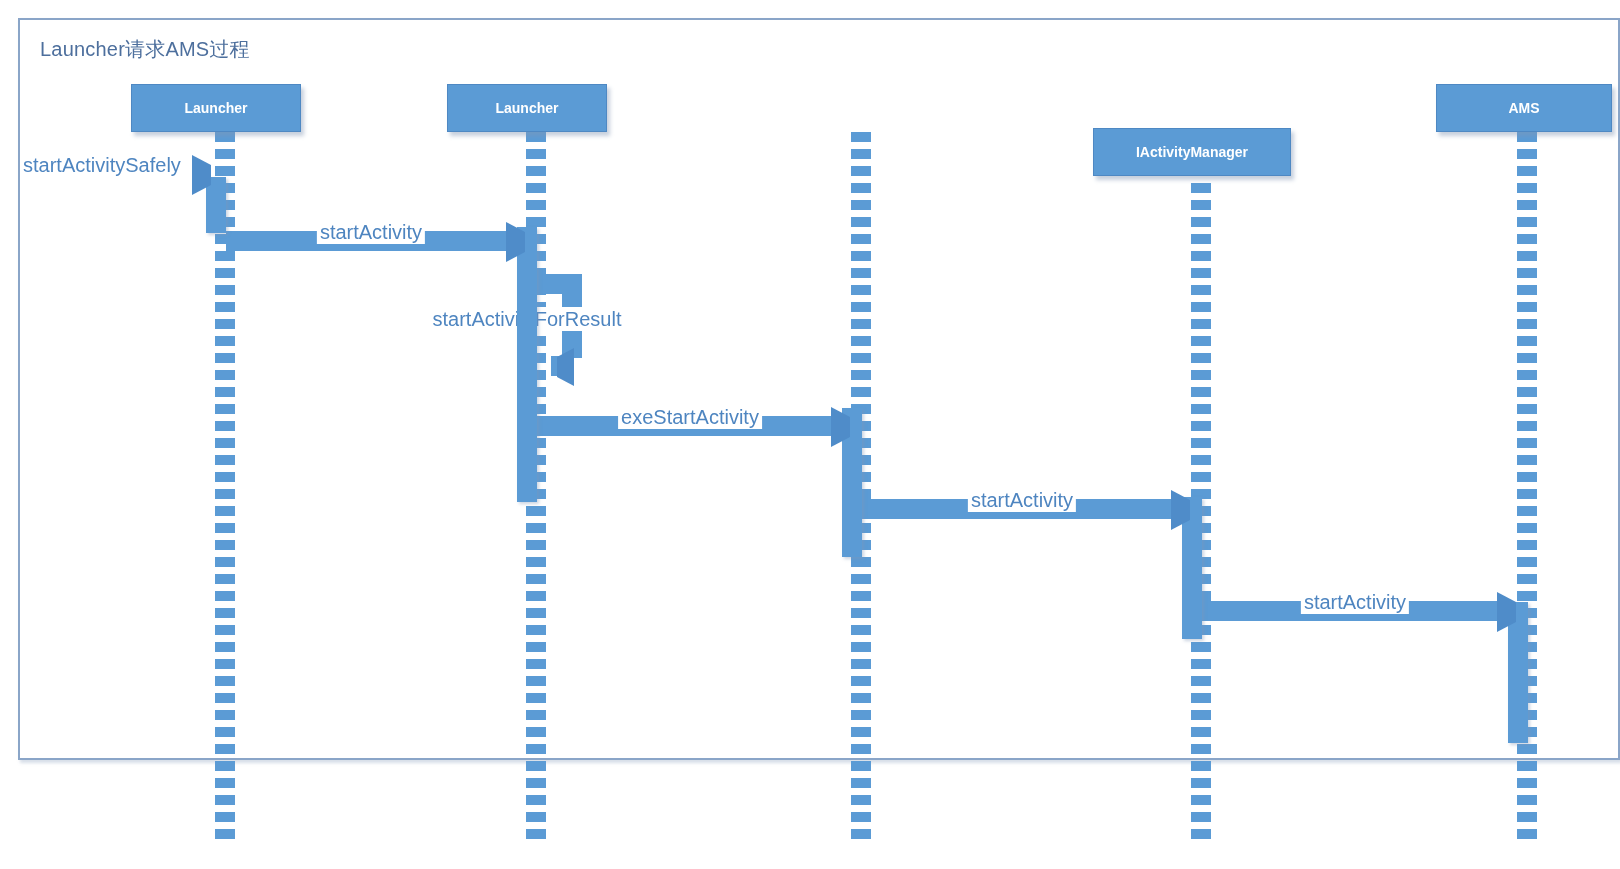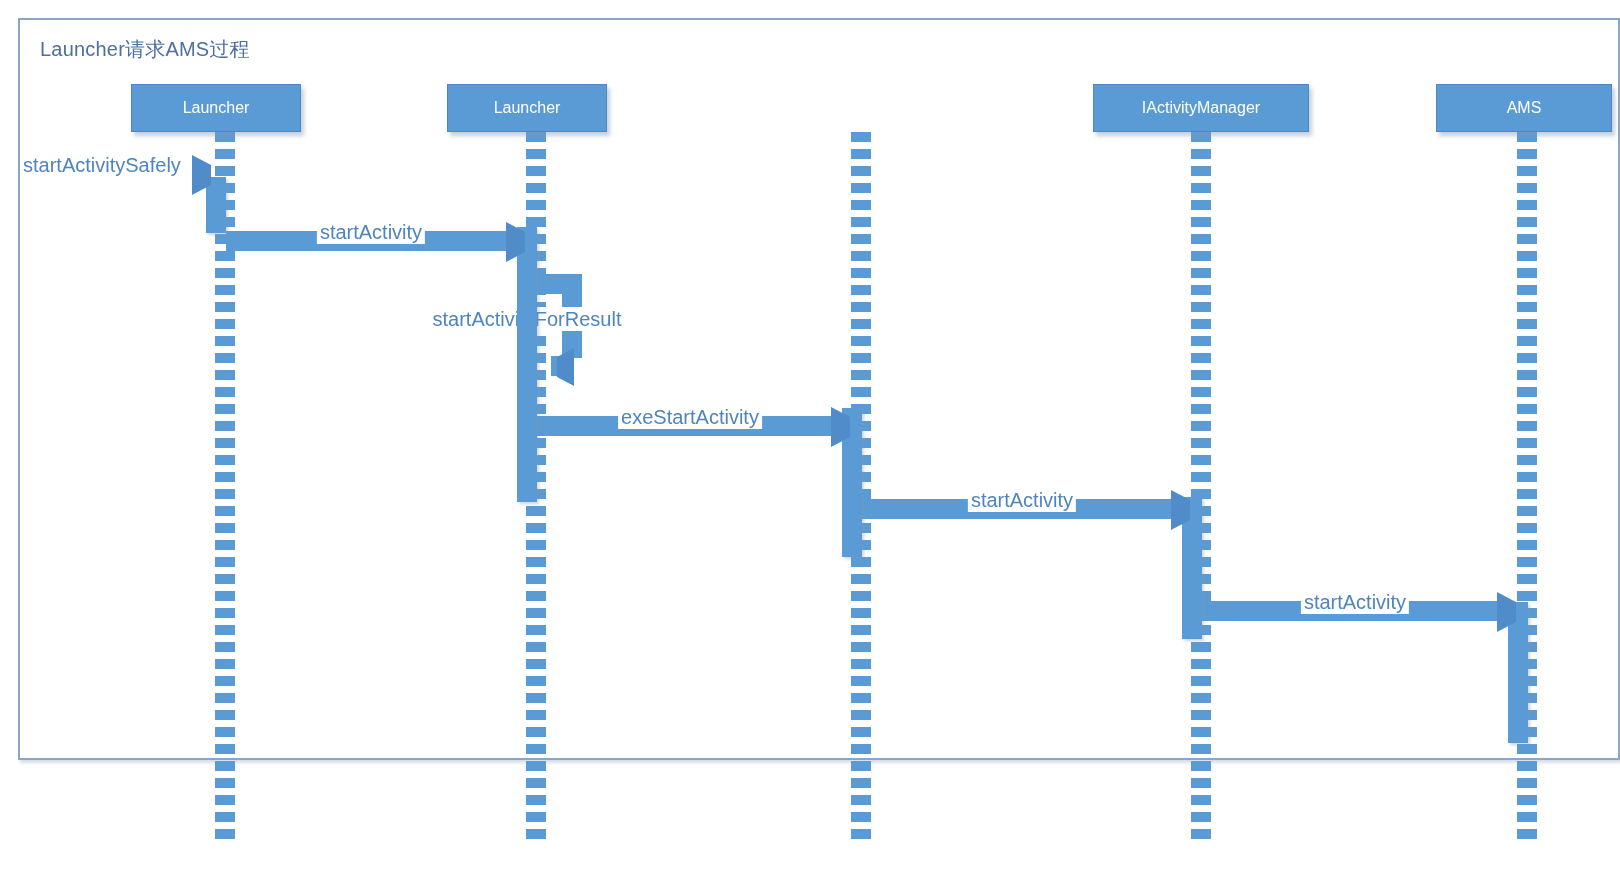--- a/index.html
+++ b/index.html
@@ -29,21 +29,21 @@
     z-index:2;white-space:nowrap;
   }
   .actor-box{
     position:absolute;top:74px;height:48px;
     background:var(--accent);border:1px solid #4e88c3;
     box-shadow:3px 4px 4px rgba(130,150,180,0.45);
     display:flex;align-items:center;justify-content:center;
     z-index:2;
   }
   .actor-box span{
-    color:var(--header-text);font-weight:normal;font-size:16px;white-space:nowrap;
+    color:var(--header-text);font-weight:bold;font-size:14px;white-space:nowrap;
   }
   .lifeline{
     position:absolute;top:122px;height:711px;width:3px;z-index:1;
     background:repeating-linear-gradient(to bottom,var(--accent) 0px,var(--accent) 10px,transparent 10px,transparent 17px);
   }
   .bar{
     position:absolute;width:20px;background:var(--accent);
     box-shadow:2px 2px 3px rgba(130,150,180,0.4);
     z-index:4;
   }
@@ -77,21 +77,21 @@
 
   <div class="frame"></div>
   <div class="title">Launcher请求AMS过程</div>
 
   <div class="actor-box" style="left:121px;width:170px;">
     <span>Launcher</span>
   </div>
   <div class="actor-box" style="left:437px;width:160px;">
     <span>Launcher</span>
   </div>
-  <div class="actor-box" style="left:1083px;width:216px;">
+  <div class="actor-box" style="left:1083px;width:198px;margin-top:44px;">
     <span>IActivityManager</span>
   </div>
   <div class="actor-box" style="left:1426px;width:176px;">
     <span>AMS</span>
   </div>
 
   <div class="lifeline" style="left:205px;"></div>
   <div class="lifeline" style="left:516px;"></div>
   <div class="lifeline" style="left:841px;"></div>
   <div class="lifeline" style="left:1181px;"></div>

